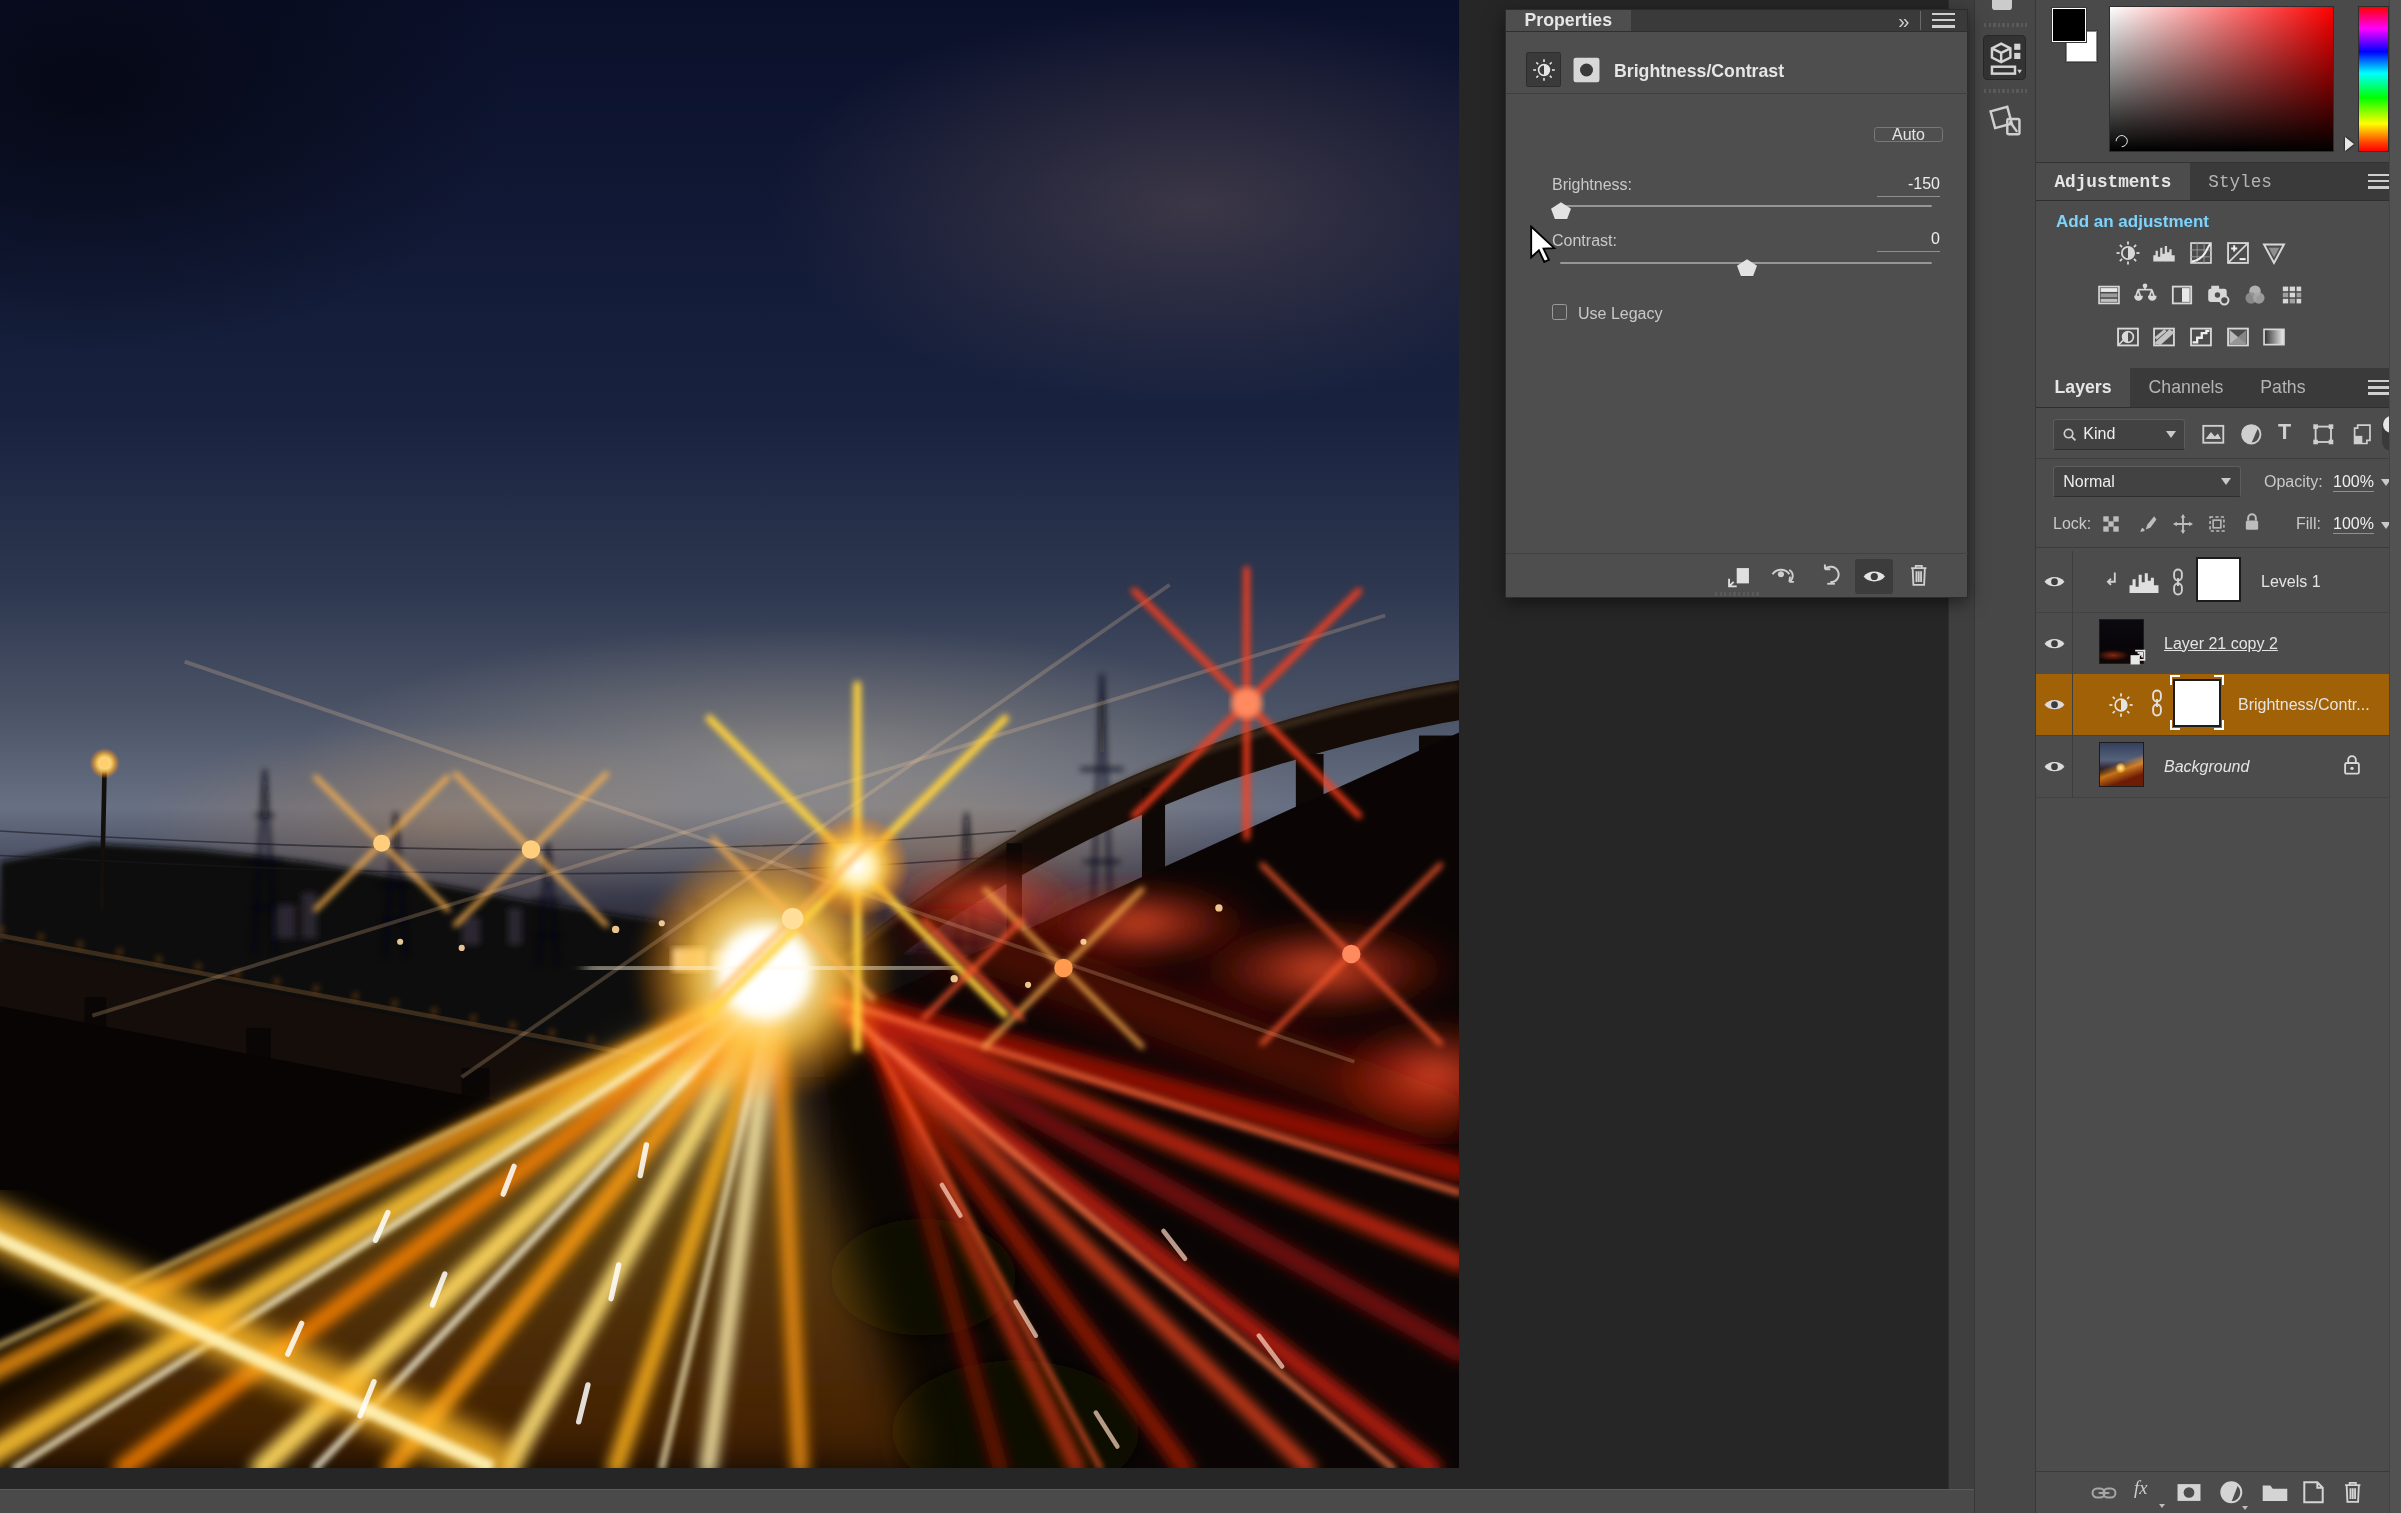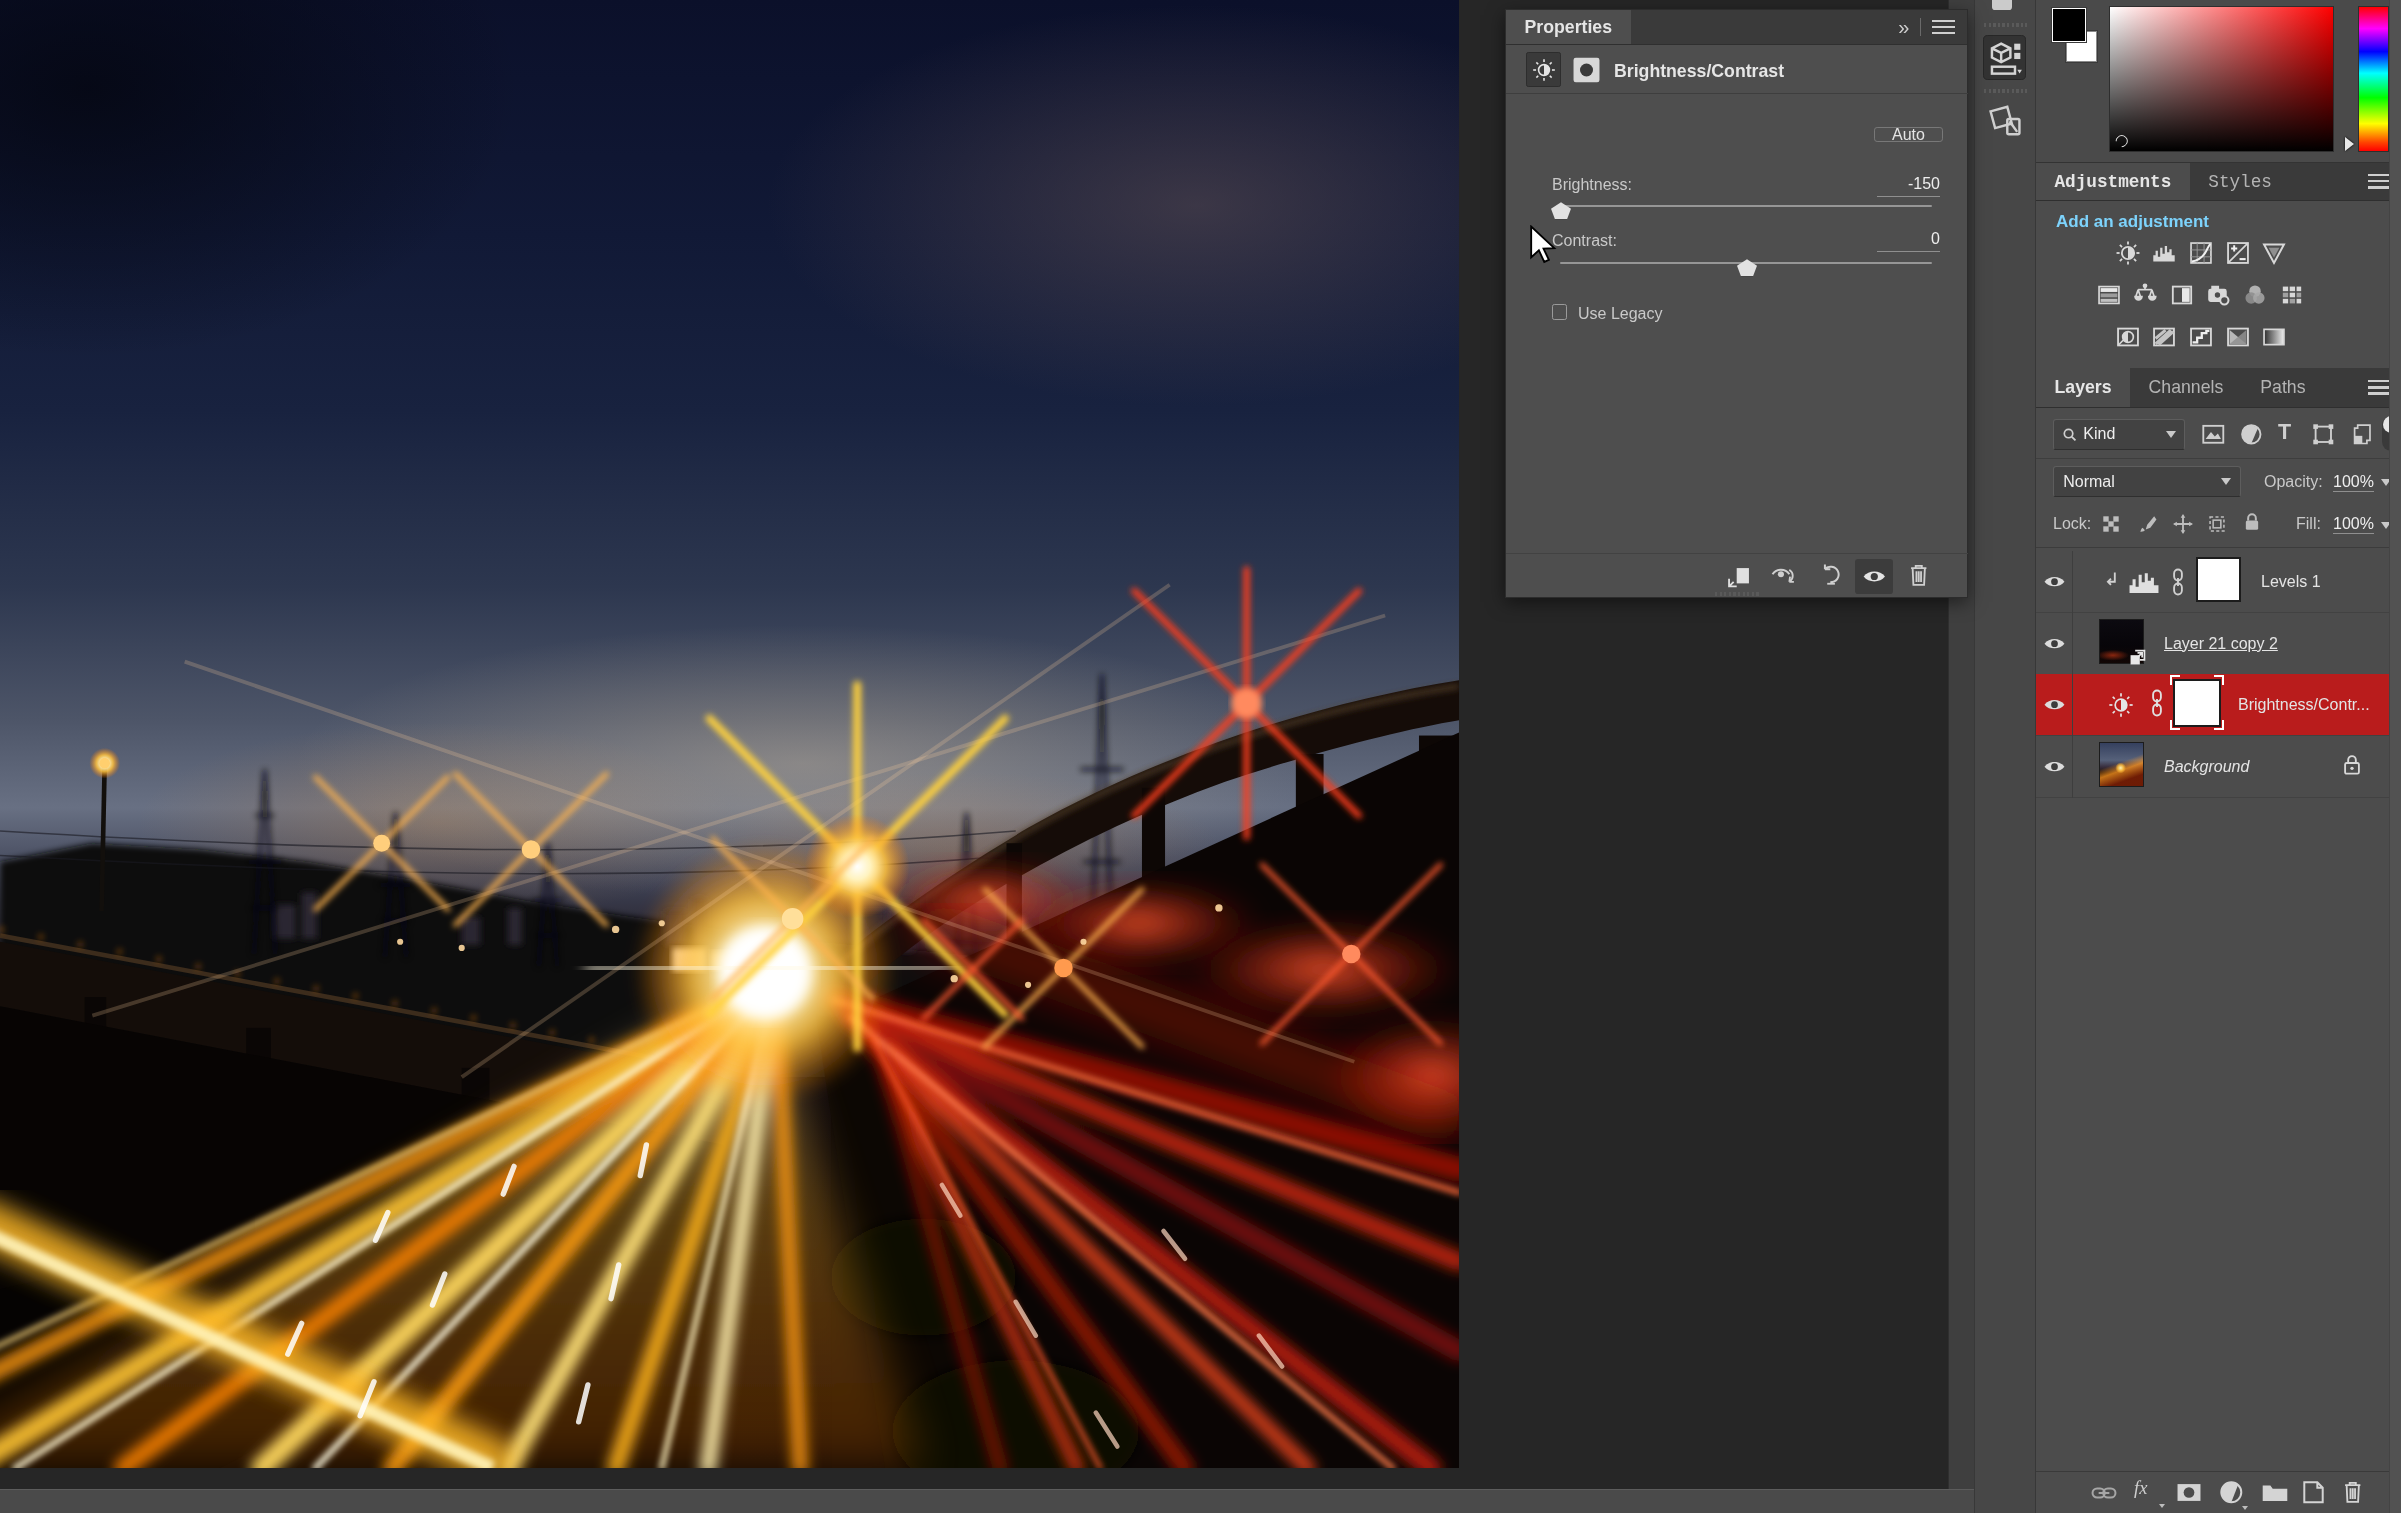--- a/index.html
+++ b/index.html
@@ -51,34 +51,34 @@
   .chev{width:0;height:0;border-left:5.4px solid rgba(0,0,0,0);border-right:5.4px solid rgba(0,0,0,0);border-top:7px solid #c9c9c9;}
   .ddbox{background:#424242;border:0.8px solid #5d5d5d;border-bottom-color:#2f2f2f;border-radius:3.1px;display:flex;align-items:center;}
   .underline-val{border-bottom:1.5px solid #8f8f8f;}
 
   
   .aicon{width:29px;height:29px;display:flex;align-items:center;justify-content:center;}
   .aicon svg{display:block;}
 
   
   .lrow{position:absolute;left:0;width:354px;height:62px;border-bottom:0.8px solid #424242;}
-  .lrow.sel{background:#b91c1c;}
+  .lrow.sel{background:#a16207;}
   .eyecell{position:absolute;left:0;top:0;width:37px;height:62px;border-right:0.8px solid #3e3e3e;display:flex;align-items:center;justify-content:center;}
   .maskthumb{background:#fff;border:2.3px solid #1c1c1c;}
   .lname{font-size:16px;color:#e4e4e4;white-space:nowrap;}
   .corner{position:absolute;width:10px;height:10px;}
   .corner.tl{left:-5.4px;top:-5.4px;border-left:2.3px solid #fff;border-top:2.3px solid #fff;}
   .corner.tr{right:-5.4px;top:-5.4px;border-right:2.3px solid #fff;border-top:2.3px solid #fff;}
   .corner.bl{left:-5.4px;bottom:-5.4px;border-left:2.3px solid #fff;border-bottom:2.3px solid #fff;}
   .corner.br{right:-5.4px;bottom:-5.4px;border-right:2.3px solid #fff;border-bottom:2.3px solid #fff;}
 
   
   #props{left:1505px;top:9.2px;width:463px;height:589px;background:#4e4e4e;
          border:0.8px solid #2c2c2c;box-shadow:0 4.6px 17px rgba(0,0,0,.5);}
-  #props .tabbar{height:35px;}
+  #props .tabbar{height:22px;}
   .slider-track{position:absolute;height:2.3px;background:#969696;border-radius:1.5px;}
   .slider-thumb{position:absolute;width:20px;height:17px;background:#e2e2e2;
     clip-path:polygon(50% 0,100% 38%,80% 100%,20% 100%,0 38%);filter:drop-shadow(0 0.8px 0.8px #000);}
   .checkbox{width:15.4px;height:15.4px;border:1.5px solid #9a9a9a;border-radius:2.3px;background:rgba(0,0,0,0);}
   .btn{background:#4f4f4f;border:0.8px solid #787878;border-radius:3.1px;color:#e4e4e4;
        font-size:16px;display:flex;align-items:center;justify-content:center;}
 
   .icon24 svg{display:block;}
   .fxtext{font-size:18.5px;font-style:italic;color:#cfcfcf;font-family:"Liberation Serif","DejaVu Serif",serif;}
   .tridown{width:0;height:0;border-left:3.8px solid rgba(0,0,0,0);border-right:3.8px solid rgba(0,0,0,0);border-top:4.6px solid #bdbdbd;}

